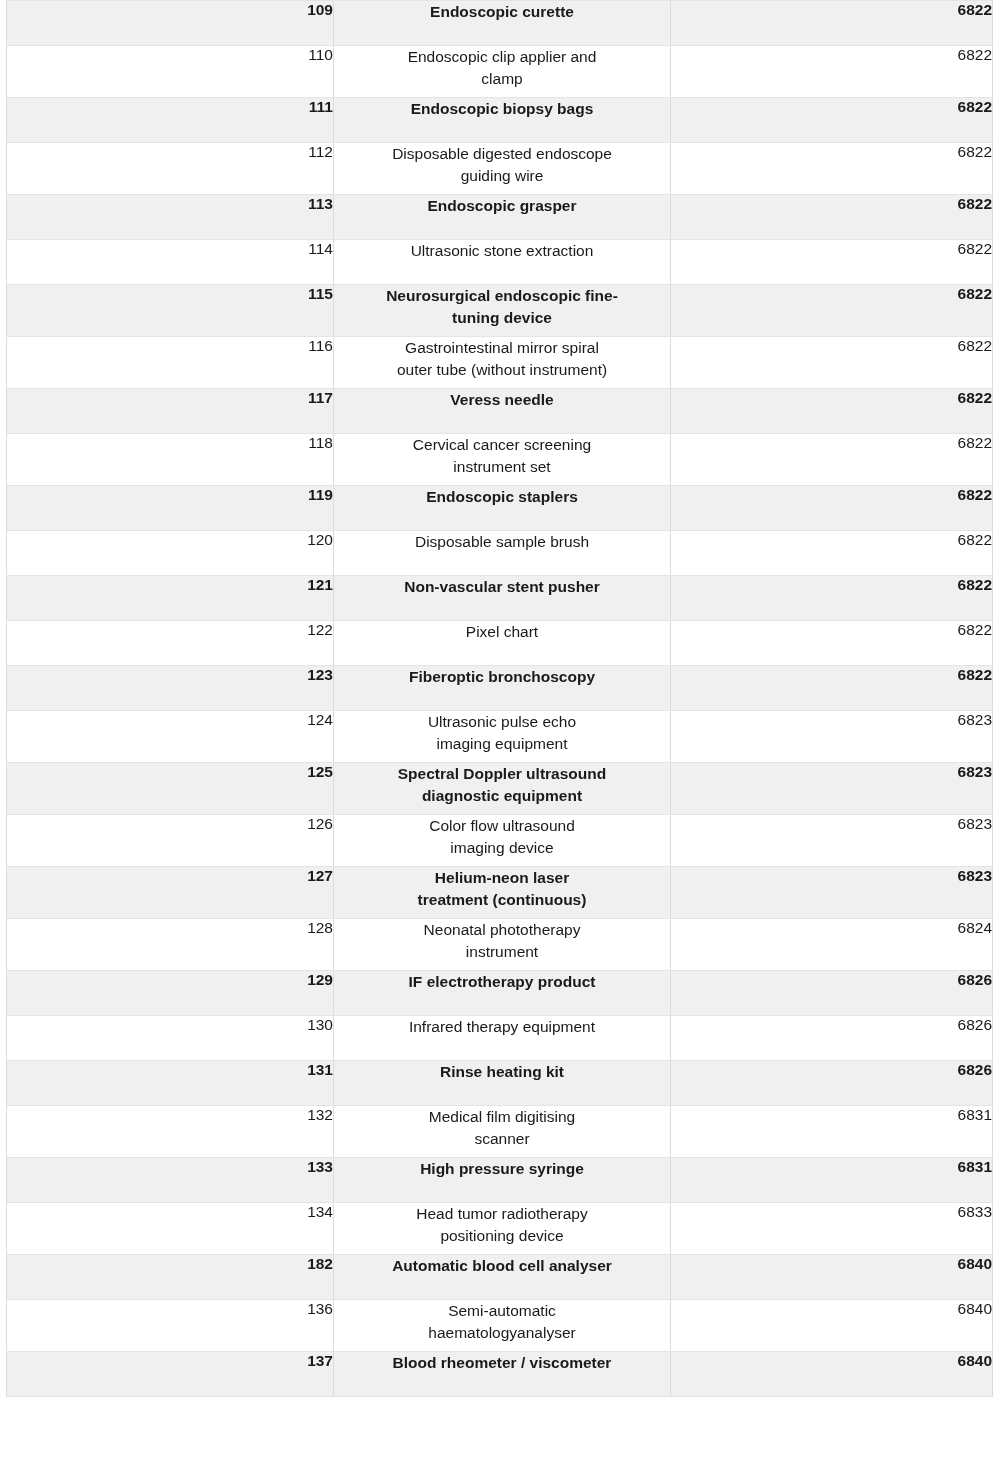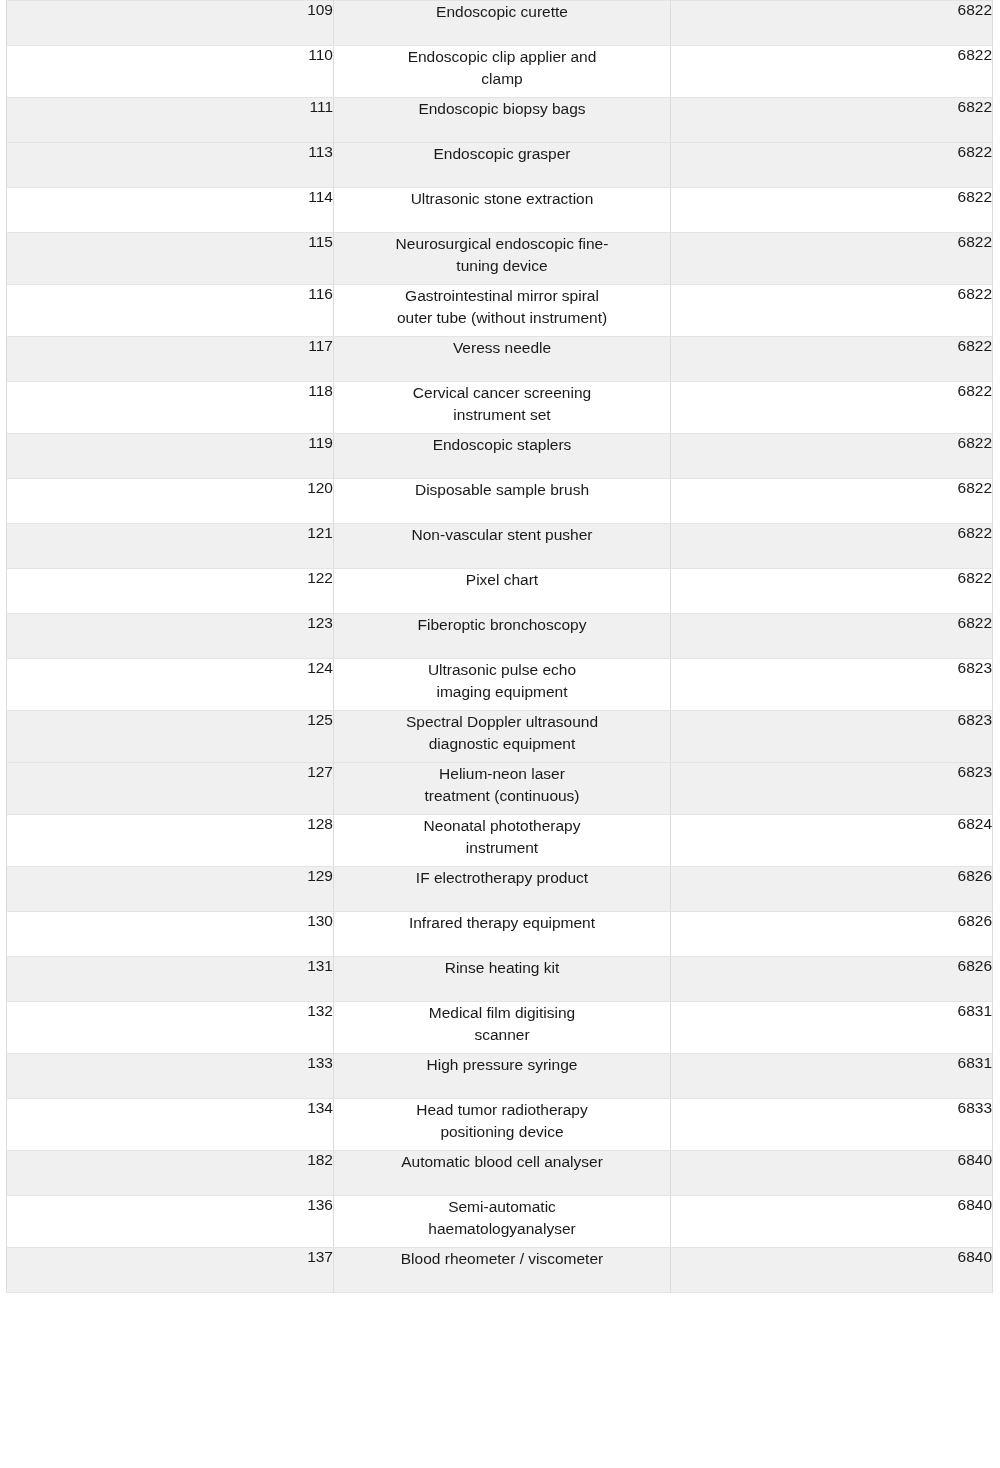--- a/index.html
+++ b/index.html
@@ -21,21 +21,21 @@
     margin-left: 6px;
     border-collapse: collapse;
     table-layout: fixed;
     font-size: 15.5px;
     color: #1a1a1a;
   }
   table.data-table col.c-index { width: 327px; }
   table.data-table col.c-name  { width: 337px; }
   table.data-table col.c-code  { width: 322px; }
 
-  table.data-table tr.row-shaded > td { background: #f0f0f0; }
+  table.data-table tr.row-shaded > td { background: #f0f0f0; font-weight: bold; }
   table.data-table tr.row-plain  > td { background: #ffffff; }
 
   table.data-table td {
     border: 1px solid #e2e2e2;
     border-left-color: #dcdcdc;
     border-right-color: #dcdcdc;
     border-top-color: #e4e4e4;
     border-bottom-color: #e4e4e4;
     vertical-align: top;
     padding: 0;
@@ -84,20 +84,25 @@
         <tr class="row-plain lines-2">
           <td class="cell-index">110</td>
           <td class="cell-name"><span class="line1">Endoscopic clip applier and</span><span class="line2">clamp</span></td>
           <td class="cell-code">6822</td>
         </tr>
         <tr class="row-shaded lines-1">
           <td class="cell-index">111</td>
           <td class="cell-name"><span class="line1">Endoscopic biopsy bags</span></td>
           <td class="cell-code">6822</td>
         </tr>
+        <tr class="row-plain lines-2">
+          <td class="cell-index">112</td>
+          <td class="cell-name"><span class="line1">Disposable digested endoscope</span><span class="line2">guiding wire</span></td>
+          <td class="cell-code">6822</td>
+        </tr>
         <tr class="row-shaded lines-1">
           <td class="cell-index">113</td>
           <td class="cell-name"><span class="line1">Endoscopic grasper</span></td>
           <td class="cell-code">6822</td>
         </tr>
         <tr class="row-plain lines-1">
           <td class="cell-index">114</td>
           <td class="cell-name"><span class="line1">Ultrasonic stone extraction</span></td>
           <td class="cell-code">6822</td>
         </tr>
@@ -149,20 +154,25 @@
         <tr class="row-plain lines-2">
           <td class="cell-index">124</td>
           <td class="cell-name"><span class="line1">Ultrasonic pulse echo</span><span class="line2">imaging equipment</span></td>
           <td class="cell-code">6823</td>
         </tr>
         <tr class="row-shaded lines-2">
           <td class="cell-index">125</td>
           <td class="cell-name"><span class="line1">Spectral Doppler ultrasound</span><span class="line2">diagnostic equipment</span></td>
           <td class="cell-code">6823</td>
         </tr>
+        <tr class="row-plain lines-2">
+          <td class="cell-index">126</td>
+          <td class="cell-name"><span class="line1">Color flow ultrasound</span><span class="line2">imaging device</span></td>
+          <td class="cell-code">6823</td>
+        </tr>
         <tr class="row-shaded lines-2">
           <td class="cell-index">127</td>
           <td class="cell-name"><span class="line1">Helium-neon laser</span><span class="line2">treatment (continuous)</span></td>
           <td class="cell-code">6823</td>
         </tr>
         <tr class="row-plain lines-2">
           <td class="cell-index">128</td>
           <td class="cell-name"><span class="line1">Neonatal phototherapy</span><span class="line2">instrument</span></td>
           <td class="cell-code">6824</td>
         </tr>

